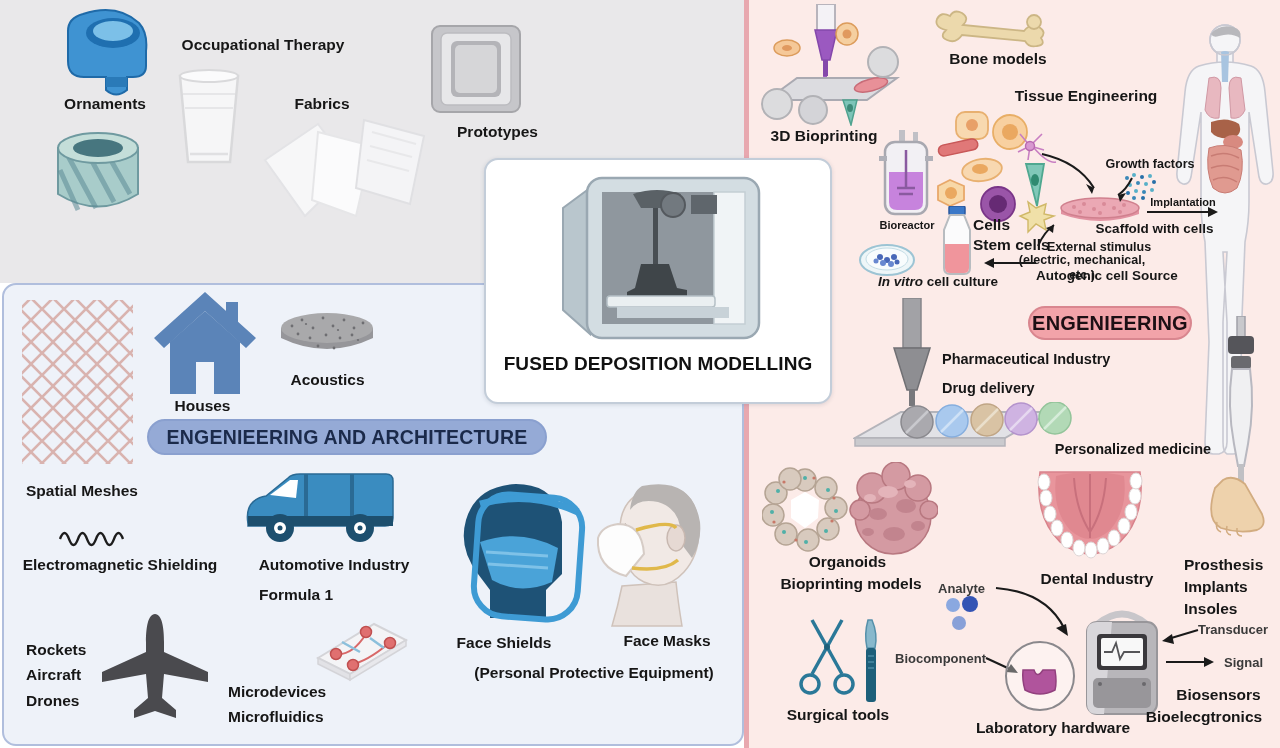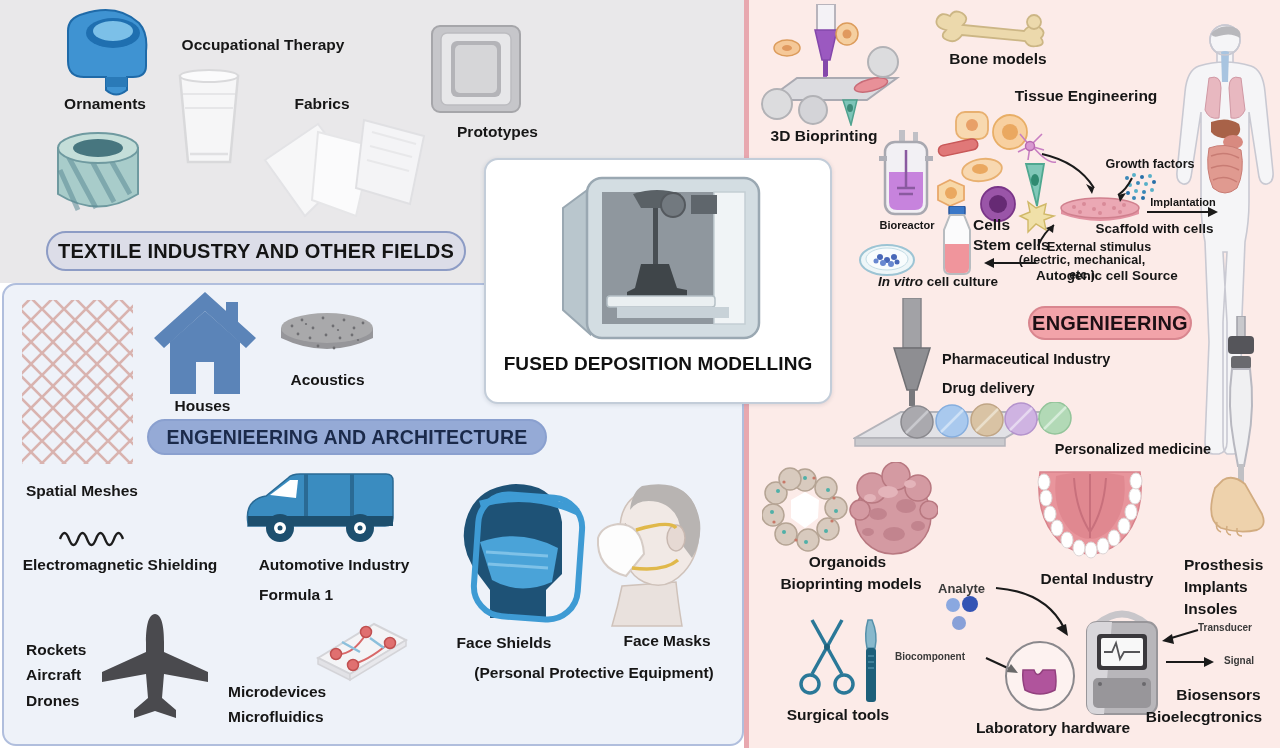--- a/index.html
+++ b/index.html
@@ -5,21 +5,21 @@
   * { margin:0; padding:0; box-sizing:border-box; }
   body { font-family:"Liberation Sans", sans-serif; background:#ffffff; }
   #canvas { position:relative; width:1280px; height:748px; overflow:hidden; background:#ffffff; }
   .abs { position:absolute; }
   .lbl { position:absolute; font-weight:bold; color:#161616; font-size:15.5px; line-height:1.2; text-align:center; }
   .left { text-align:left; }
   .f14 { font-size:14.5px; }
   .f13 { font-size:13.5px; }
   .f12 { font-size:12.5px; }
   .f11 { font-size:11px; }
-  .ann { position:absolute; font-weight:600; color:#3a3a3a; font-size:10px; text-align:left; }
+  .ann { position:absolute; font-weight:600; color:#3a3a3a; font-size:13px; text-align:left; }
   .banner { position:absolute; display:flex; align-items:center; justify-content:center;
             font-weight:bold; border-radius:22px; letter-spacing:0.2px; }
   .banner-textile { background:#dcdde8; border:2.5px solid #8d9cc5; color:#141414; font-size:20px; }
   .banner-eng { background:#95aad6; border:2px solid #8aa0cf; color:#1b2a4a; font-size:19.5px; }
   .banner-bio { background:#f2a3a9; border:2.5px solid #d9868f; color:#1c0f14; font-size:20px; }
   .panel-card { position:absolute; background:#ffffff; border:2px solid #c3cdd9; border-radius:14px;
                 box-shadow:0 1px 4px rgba(80,90,110,0.18); }
   .fdm-title { position:absolute; font-weight:bold; font-size:19px; color:#111; text-align:center; letter-spacing:0.1px; }
   svg { display:block; }
 </style>
@@ -75,21 +75,20 @@
 
   <div class="abs" style="left:52px;top:126px;width:92px;height:95px;">
     <svg width="92" height="95" viewBox="0 0 92 95">
       <path d="M6 22 L6 68 Q46 93 86 68 L86 22 Z" fill="#a8ccca" stroke="#6f9aa0" stroke-width="2"></path>
       <path d="M16 30 L44 82 M34 24 L62 76 M52 22 L78 68 M8 44 L26 84" stroke="#5d8b96" stroke-width="5" opacity="0.55"></path>
       <ellipse cx="46" cy="22" rx="40" ry="15" fill="#c4ded9" stroke="#6f9aa0" stroke-width="2"></ellipse>
       <ellipse cx="46" cy="22" rx="25" ry="9" fill="#47767f"></ellipse>
     </svg>
   </div>
 
-  <div class="banner banner-textile" style="left:46px;top:231px;width:420px;height:40px;">TEXTILE INDUSTRY AND OTHER FIELDS</div>
 
   <div class="panel-card" style="left:484px;top:158px;width:348px;height:246px;"></div>
   <div class="abs" style="left:545px;top:168px;width:225px;height:180px;">
     <svg width="225" height="180" viewBox="0 0 225 180">
       <path d="M45 20 L18 40 L18 142 L45 166 Z" fill="#b9c6cd" stroke="#9aa8b2" stroke-width="2"></path>
       <rect x="42" y="10" width="172" height="160" rx="15" fill="#d3dde2" stroke="#9aa8b2" stroke-width="2.5"></rect>
       <rect x="57" y="24" width="112" height="132" fill="#8f979e"></rect>
       <rect x="169" y="24" width="31" height="132" fill="#f0f4f6" stroke="#c4ced4" stroke-width="1.5"></rect>
       <path d="M88 26 Q112 18 136 26 L128 40 L96 40 Z" fill="#5a6166"></path>
       <circle cx="128" cy="37" r="12" fill="#72797f" stroke="#54595e" stroke-width="2"></circle>

